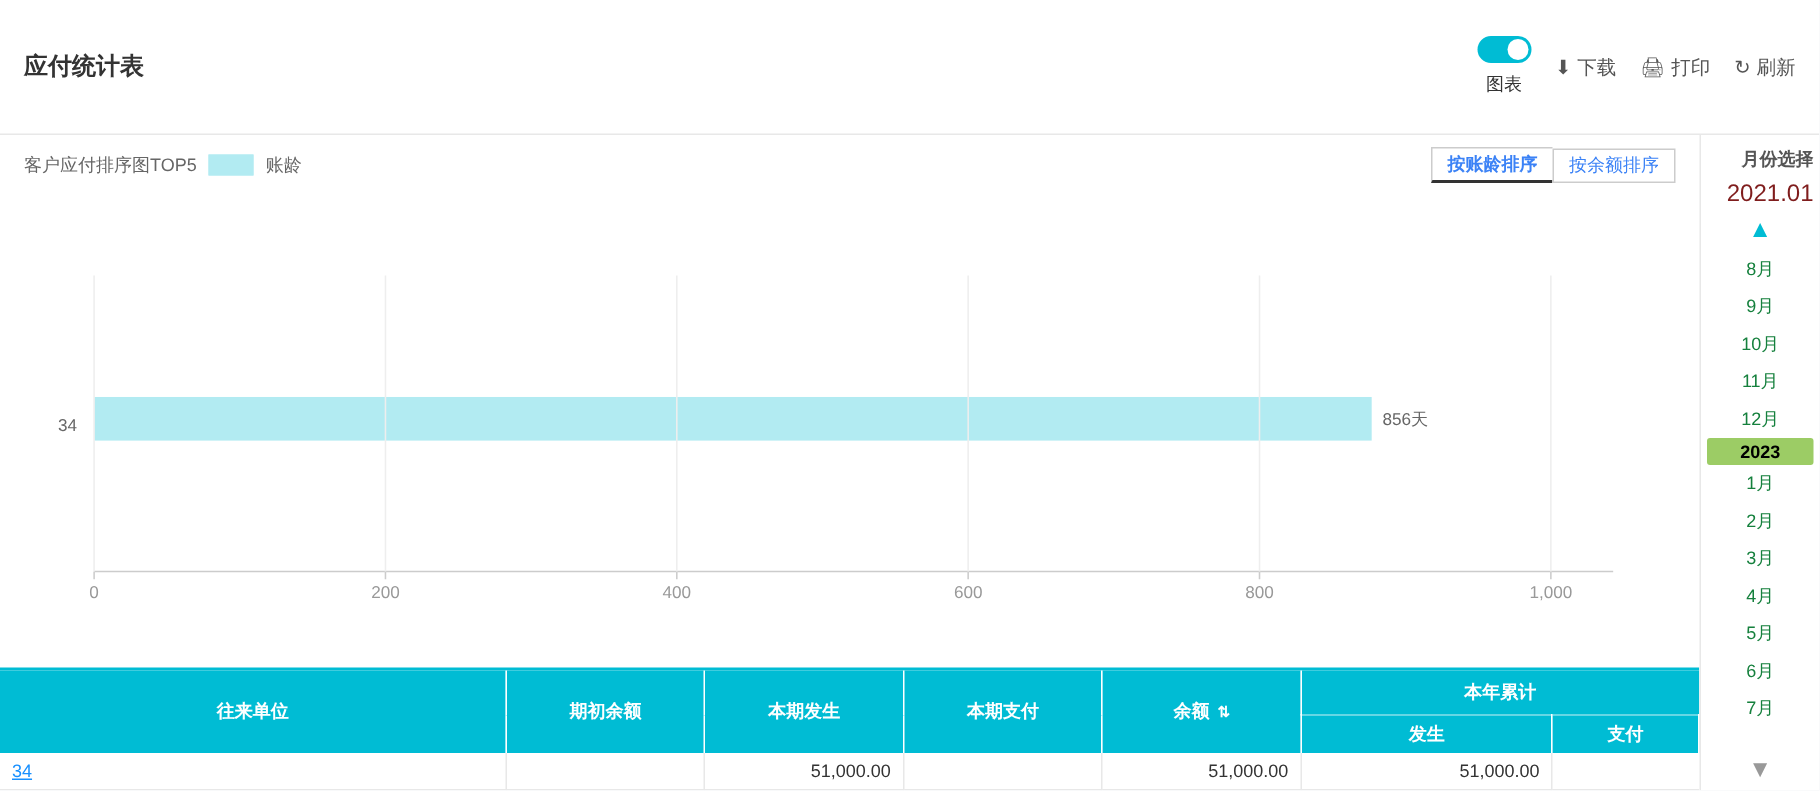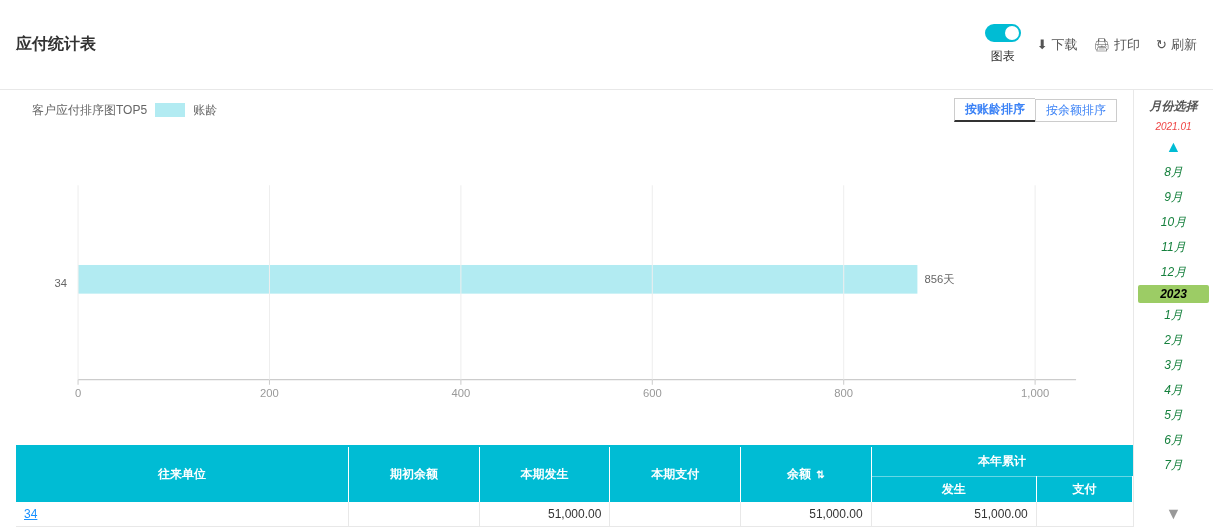--- a/index.html
+++ b/index.html
@@ -10,21 +10,21 @@
     
     .header { display: flex; align-items: center; justify-content: space-between; padding: 24px 16px; border-bottom: 1px solid #e8e8e8; background: #fff; }
     .header-title { font-size: 16px; font-weight: bold; color: #333; }
     .header-actions { display: flex; align-items: center; gap: 16px; }
     .toggle-wrap { display: flex; align-items: center; gap: 6px; flex-direction: column; }
     .toggle-switch { width: 36px; height: 18px; background: #00bcd4; border-radius: 9px; position: relative; cursor: pointer; }
     .toggle-switch::after { content: ''; position: absolute; width: 14px; height: 14px; background: #fff; border-radius: 50%; top: 2px; right: 2px; }
     .action-btn { display: flex; align-items: center; gap: 4px; color: #555; cursor: pointer; font-size: 13px; }
 
     
-    .content-area { display: flex; flex: 1; overflow: hidden; padding-left: 16px; }
+    .content-area { display: flex; flex: 1; overflow: hidden; }
 
     
     .chart-panel { flex: 1; display: flex; flex-direction: column; overflow: hidden; }
 
     
     .chart-header { display: flex; align-items: center; justify-content: space-between; padding: 8px 16px 4px; }
     .chart-legend { display: flex; align-items: center; gap: 8px; font-size: 12px; color: #666; }
     .legend-box { width: 30px; height: 14px; background: #b2ebf2; border: 1px solid #b2ebf2; }
     .chart-sort { display: flex; align-items: center; gap: 0; }
     .sort-btn { padding: 2px 10px; border: 1px solid #ccc; background: #fff; cursor: pointer; font-size: 12px; color: #3b82f6; }
@@ -46,23 +46,23 @@
     .table-data-row td.num { text-align: right; }
     .table-data-row td.link { color: #1890ff; text-decoration: underline; cursor: pointer; }
     .col-unit { width: 28%; }
     .col-period { width: 11%; }
     .col-occur { width: 11%; }
     .col-pay { width: 11%; }
     .col-balance { width: 11%; }
     .col-year { width: 22%; }
 
     
-    .right-sidebar { width: 80px; background: #fff; border-left: 1px solid #e8e8e8; display: flex; flex-direction: column; align-items: center; overflow: hidden; font-style: italic; }
+    .right-sidebar { width: 80px; background: #fff; border-left: 1px solid #e8e8e8; display: flex; flex-direction: column; align-items: flex-end; overflow: hidden; }
     .sidebar-title { font-size: 12px; color: #555; padding: 8px 4px 4px; text-align: center; font-weight: bold; }
-    .sidebar-date { font-size: 10px; color: #ef4444; padding: 2px 4px; text-align: center; }
+    .sidebar-date { font-size: 16px; color: #7f1d1d; padding: 2px 4px; text-align: center; }
     .scroll-up { width: 100%; text-align: center; padding: 4px; cursor: pointer; color: #00bcd4; font-size: 16px; }
     .scroll-down { width: 100%; text-align: center; padding: 4px; cursor: pointer; color: #999; font-size: 16px; }
     .month-list { flex: 1; width: 100%; overflow: hidden; }
     .month-item { padding: 4px 0; text-align: center; font-size: 12px; color: #15803d; cursor: pointer; }
     .month-item.current-year { background: #9ccc65; color: #000000; font-weight: bold; padding: 2px 6px; border-radius: 2px; margin: 0 4px; }
   </style>
 </head>
 <body>
 
 <div class="main-container">

